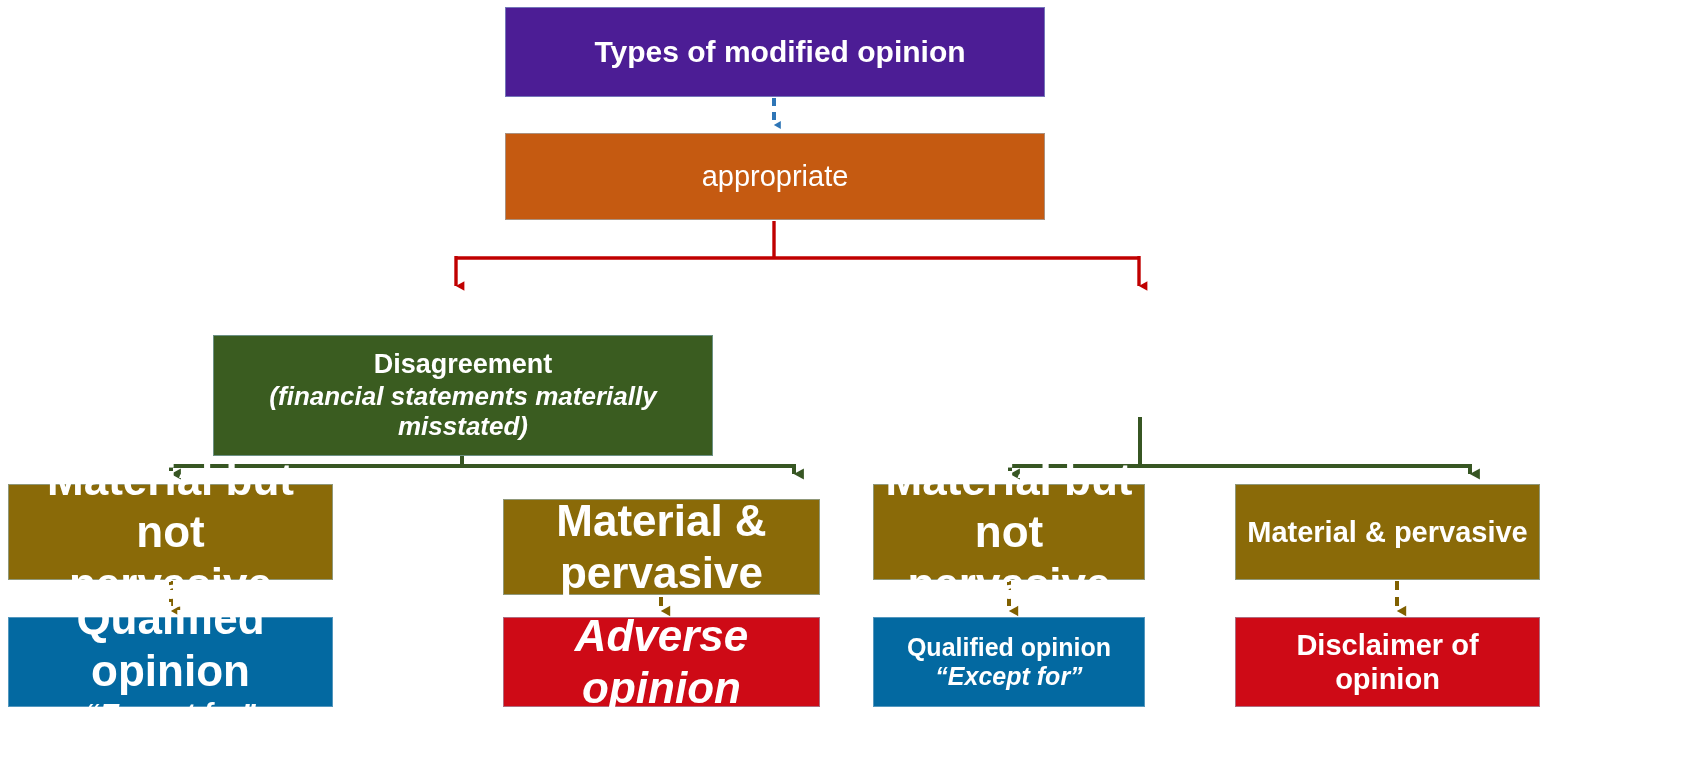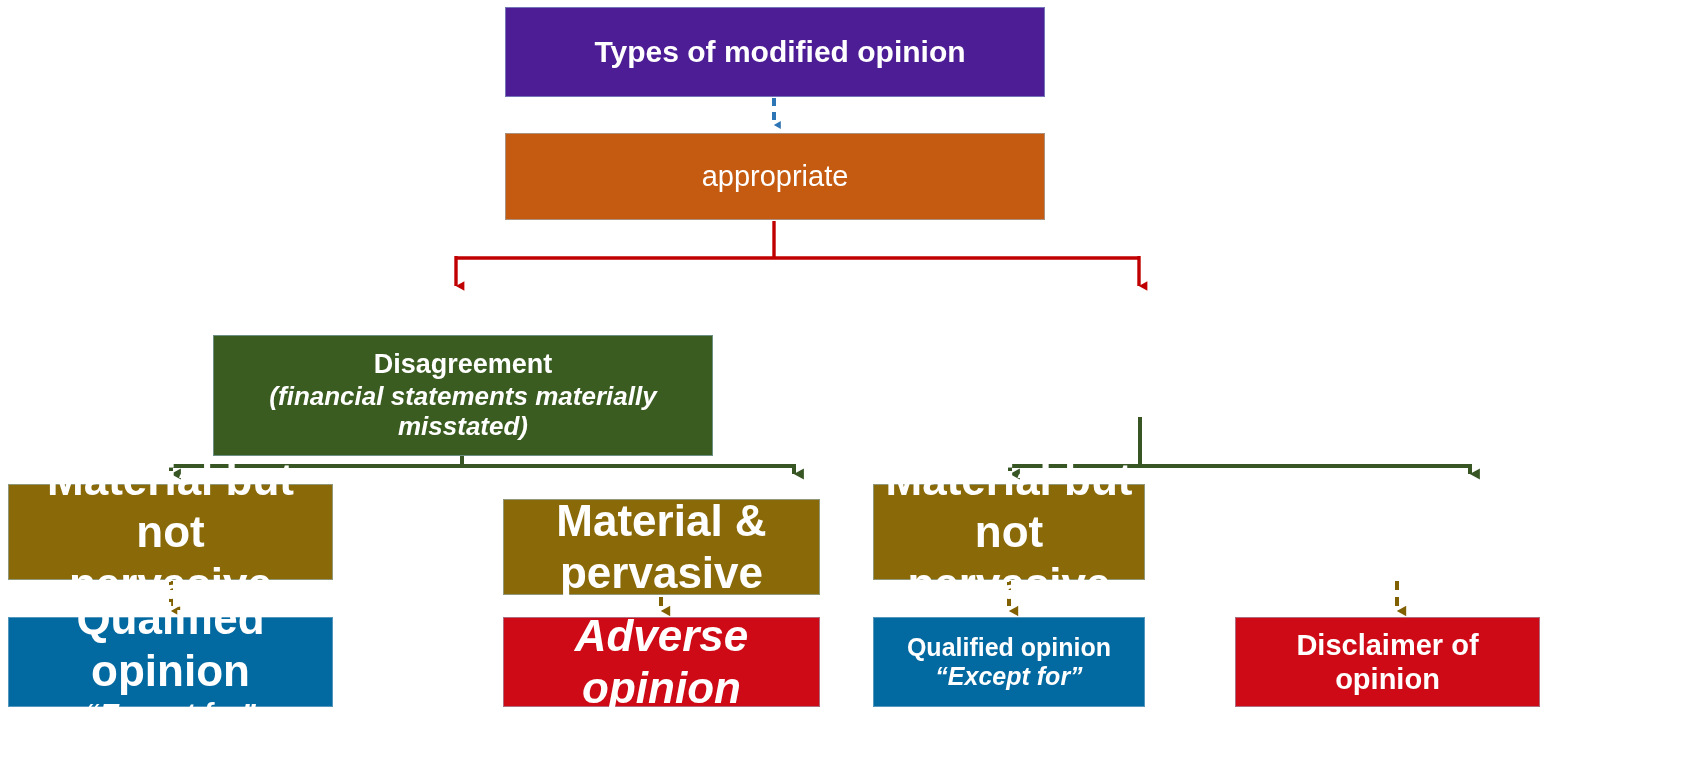--- a/index.html
+++ b/index.html
@@ -157,20 +157,25 @@
     </span>
   </div>
 
   <div class="node c-gold t-big" style="left:873px; top:484px; width:272px; height:96px;">
     <span class="txt">
       <span class="l1">Material but not</span>
       <span class="l2">pervasive</span>
     </span>
   </div>
 
+  <div class="node c-gold t-med" style="left:1235px; top:484px; width:305px; height:96px;">
+    <span class="txt">
+      <span class="l1">Material &amp; pervasive</span>
+    </span>
+  </div>
 
   <div class="node c-navy" style="left:8px; top:617px; width:325px; height:90px;">
     <span class="txt">
       <span class="l1 t-big">Qualified opinion</span>
       <span class="l2 t-it">“Except for”</span>
     </span>
   </div>
 
   <div class="node c-red t-big" style="left:503px; top:617px; width:317px; height:90px;font-style:italic;">
     <span class="txt">

